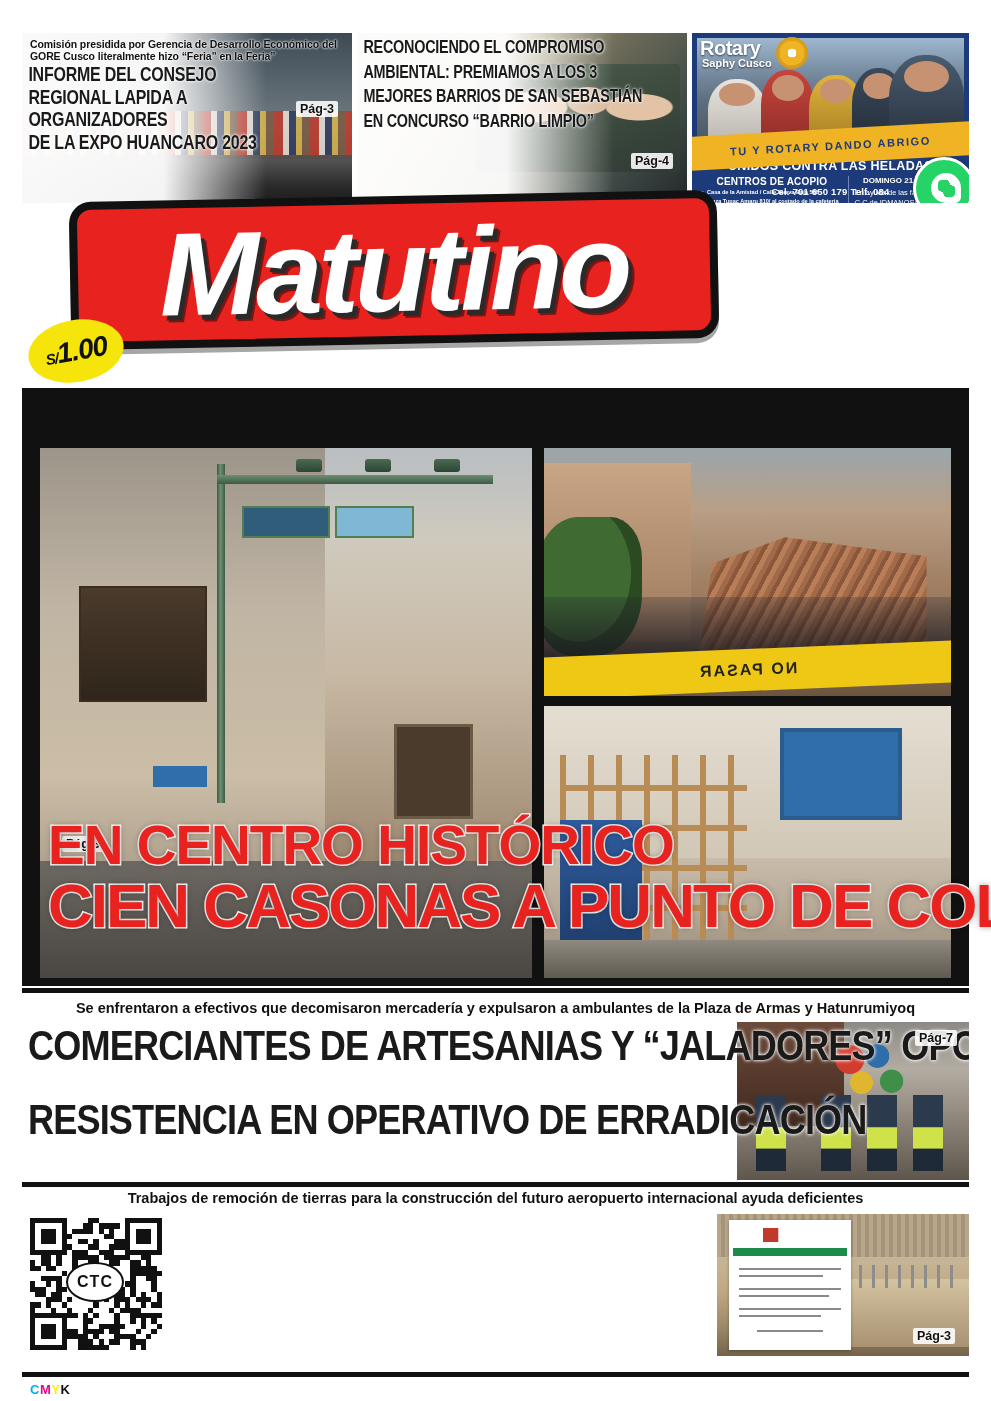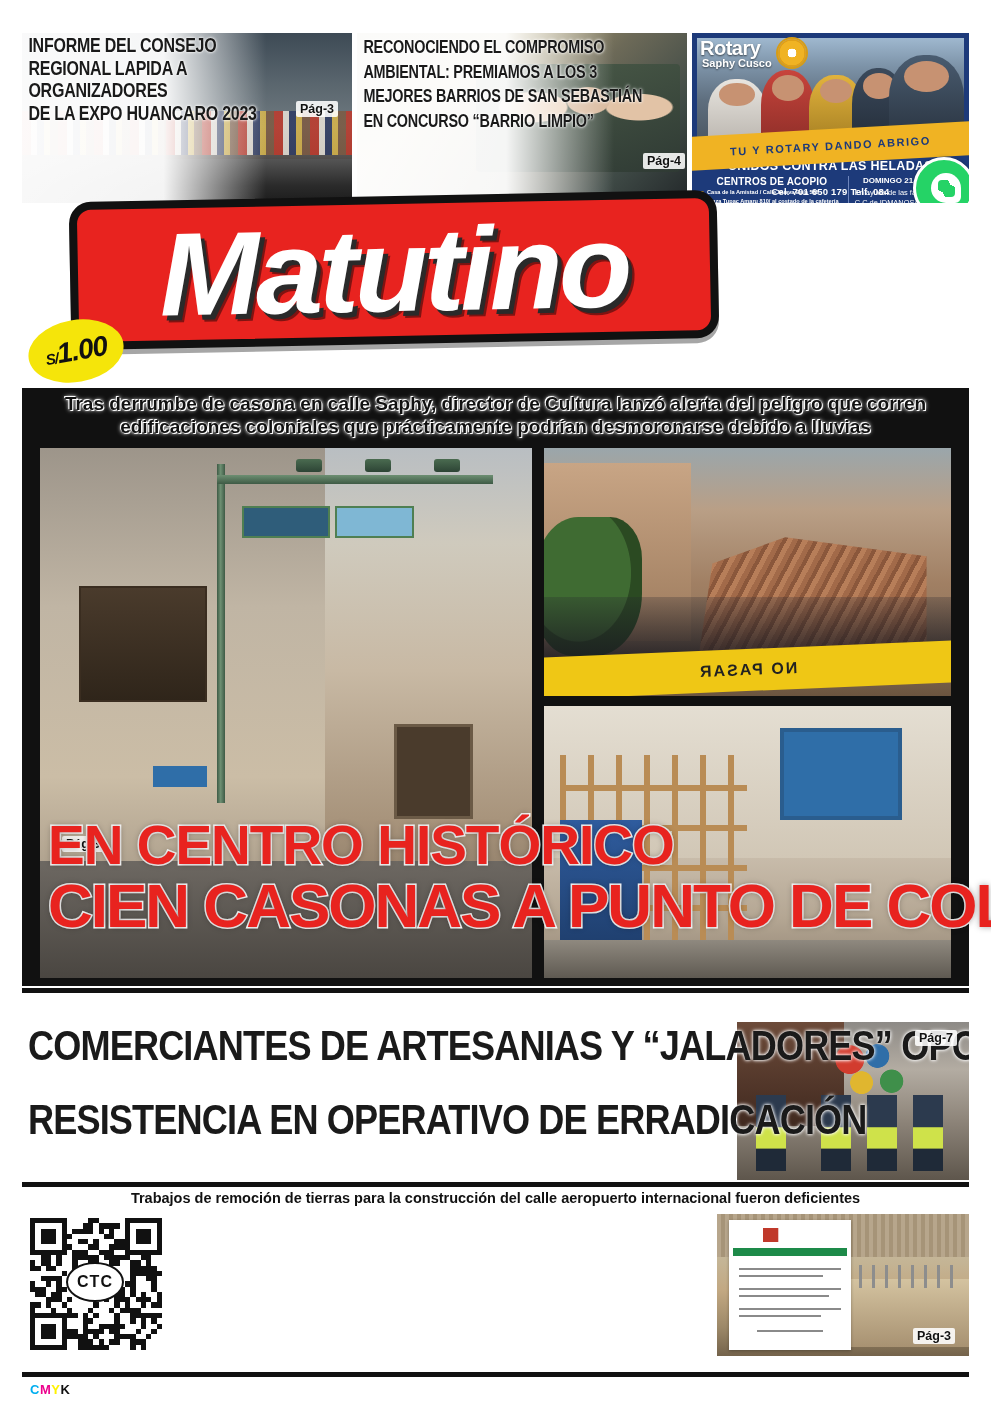--- a/index.html
+++ b/index.html
@@ -70,21 +70,21 @@
   }
   .teaser-b .teaser-head {
     font-size:18px; line-height:19.5px; padding-top:5px;
   }
   .pag-badge {
     position:absolute; z-index:6; color:#111; font-weight:900; font-size:12.5px;
     background:rgba(255,255,255,.88); padding:1px 4px; border-radius:2px;
     text-shadow:0 0 2px #fff;
   }
   .pag-a { right:14px; top:68px; }
-  .pag-b { right:2px; top:120px;text-align:right; }
+  .pag-b { right:14px; top:120px;text-align:right; }
 
   
   .rotary { position:relative; width:100%; height:100%; background:#1d3a7a; overflow:hidden; }
   .rotary-photo{
     position:absolute; left:5px; right:5px; top:5px; height:108px;
     background:linear-gradient(180deg,#9fb8cf 0%, #7d93a8 26%, #5e6e7e 58%, #4a5560 100%);
     overflow:hidden;
   }
   .kid { position:absolute; bottom:0; border-radius:46% 46% 10% 10%; }
   .k1{ left:4%;  width:22%; height:62%; background:linear-gradient(180deg,#e8e5e0,#b9b4ad); }
@@ -397,20 +397,21 @@
 </head>
 <body>
 
 <div class="page">
 
   <div class="top-strip">
 
     <div class="teaser teaser-a">
       <div class="teaser-photo t1-bg"></div>
       <div class="teaser-grad"></div>
+      <div class="teaser-kicker">Comisión presidida por Gerencia de Desarrollo Económico del GORE Cusco literalmente hizo “Feria” en la Feria”</div>
       <div class="teaser-head">INFORME DEL CONSEJO</div>
       <div class="teaser-head">REGIONAL LAPIDA A</div>
       <div class="teaser-head">ORGANIZADORES</div>
       <div class="teaser-head">DE LA EXPO HUANCARO 2023</div>
       <div class="pag-badge pag-a">Pág-3</div>
     </div>
 
     <div class="teaser teaser-b">
       <div class="teaser-photo t2-bg"></div>
       <div class="teaser-grad"></div>
@@ -505,51 +506,51 @@
         </div>
       </div>
       <div class="ph ph-br">
         <div class="bwall"></div>
         <div class="bbalcony"></div>
         <div class="scaffold"></div>
         <div class="bluedoor"></div>
         <div class="pavement"></div>
       </div>
     </div>
-    <div class="lead-sub">Tras derrumbe de casona en calle Saphy, director de Cultura lanzó alerta del peligro que corren edificaciones coloniales que prácticamente podrían desmoronarse debido a lluvias</div>
     <div class="pag-badge pag-lead">Pág-3</div>
   </div>
 
   <div class="lead-headline">
     <div class="hl-line hl1">EN CENTRO HISTÓRICO</div>
     <div class="hl-line hl2">CIEN CASONAS A PUNTO DE COLAPSAR</div>
   </div>
 
   <div class="sep" style="top:988px"></div>
 
   <div class="story2">
     <div class="s2-photo">
       <div class="shopfront"></div>
       <div class="wares"></div>
       <div class="cop c1"></div>
         <div class="cop c2"></div>
         <div class="cop c3"></div>
         <div class="cop c4"></div>
     </div>
+    <div class="s2-kicker">Se enfrentaron a efectivos que decomisaron mercadería y expulsaron a ambulantes de la Plaza de Armas y Hatunrumiyoq</div>
     <div class="s2-head">
       <div class="s2-line">COMERCIANTES DE ARTESANIAS Y “JALADORES” OPONEN</div>
       <div class="s2-line b">RESISTENCIA EN OPERATIVO DE ERRADICACIÓN</div>
     </div>
     <div class="pag-badge pag-s2">Pág-7</div>
   </div>
 
   <div class="sep" style="top:1182px"></div>
 
   <div class="story3">
-    <div class="s3-kicker">Trabajos de remoción de tierras para la construcción del calle aeropuerto internacional fueron deficientes</div>
+    <div class="s3-kicker">Trabajos de remoción de tierras para la construcción del futuro aeropuerto internacional ayuda deficientes</div>
 
     <div class="qr">
       <div class="qr-grid" id="qrGrid">
           <div class="qr-cell" style="left: 0px; top: 0px; width: 5.28px; height: 5.28px;"></div>
           <div class="qr-cell" style="left: 5.28px; top: 0px; width: 5.28px; height: 5.28px;"></div>
           <div class="qr-cell" style="left: 10.56px; top: 0px; width: 5.28px; height: 5.28px;"></div>
           <div class="qr-cell" style="left: 15.84px; top: 0px; width: 5.28px; height: 5.28px;"></div>
           <div class="qr-cell" style="left: 21.12px; top: 0px; width: 5.28px; height: 5.28px;"></div>
           <div class="qr-cell" style="left: 26.4px; top: 0px; width: 5.28px; height: 5.28px;"></div>
           <div class="qr-cell" style="left: 31.68px; top: 0px; width: 5.28px; height: 5.28px;"></div>

